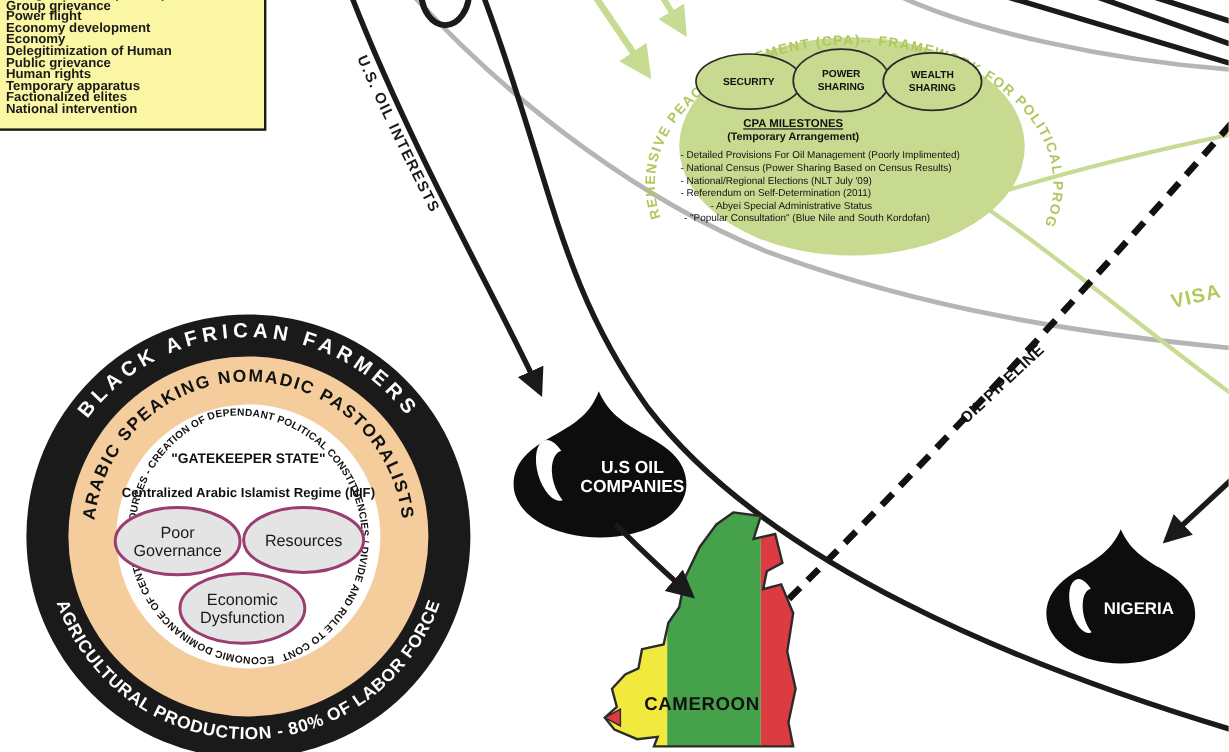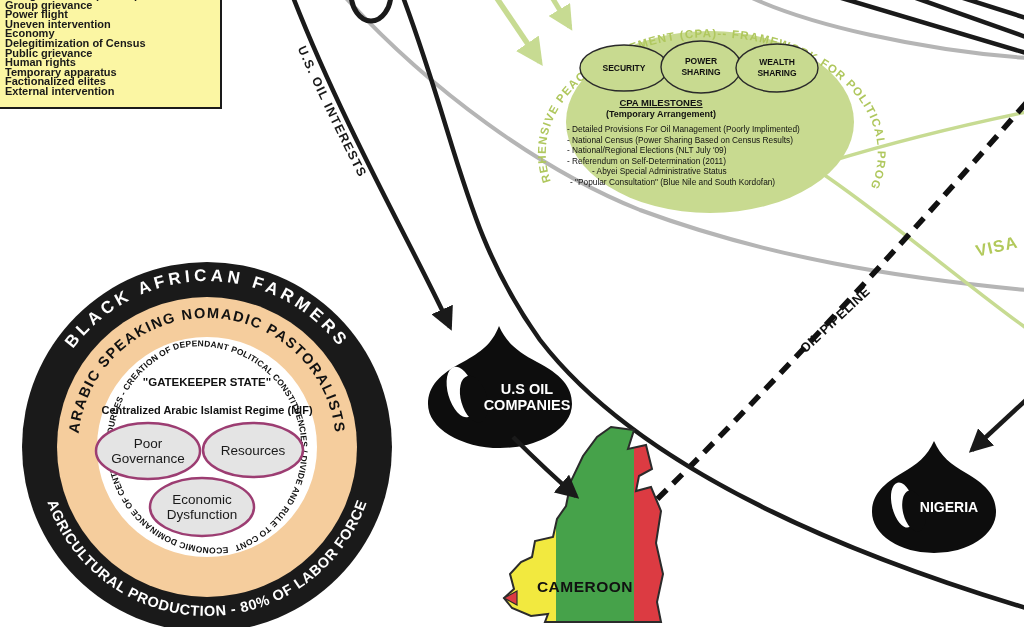--- a/index.html
+++ b/index.html
@@ -158,23 +158,23 @@
   </g>
 
   <path d="M513,437 Q548,472 576,496" fill="none" stroke="#1a1a1a" stroke-width="4.5" marker-end="url(#ahBlack)"></path>
   <path d="M1026,400 L972,450" fill="none" stroke="#1a1a1a" stroke-width="4.5" marker-end="url(#ahBlack)"></path>
 </svg>
 
 <div id="fragility-box">
   <div class="fi">Refugees and displaced persons</div>
   <div class="fi">Group grievance</div>
   <div class="fi">Power flight</div>
-  <div class="fi">Uneven intervention</div>
+  <div class="fi">Economy development</div>
   <div class="fi">Economy</div>
-  <div class="fi">Delegitimization of Census</div>
+  <div class="fi">Delegitimization of Human</div>
   <div class="fi">Public grievance</div>
   <div class="fi">Human rights</div>
   <div class="fi">Temporary apparatus</div>
   <div class="fi">Factionalized elites</div>
-  <div class="fi">External intervention</div>
+  <div class="fi">National intervention</div>
 </div>
 
 </div>
 
 </body></html>

